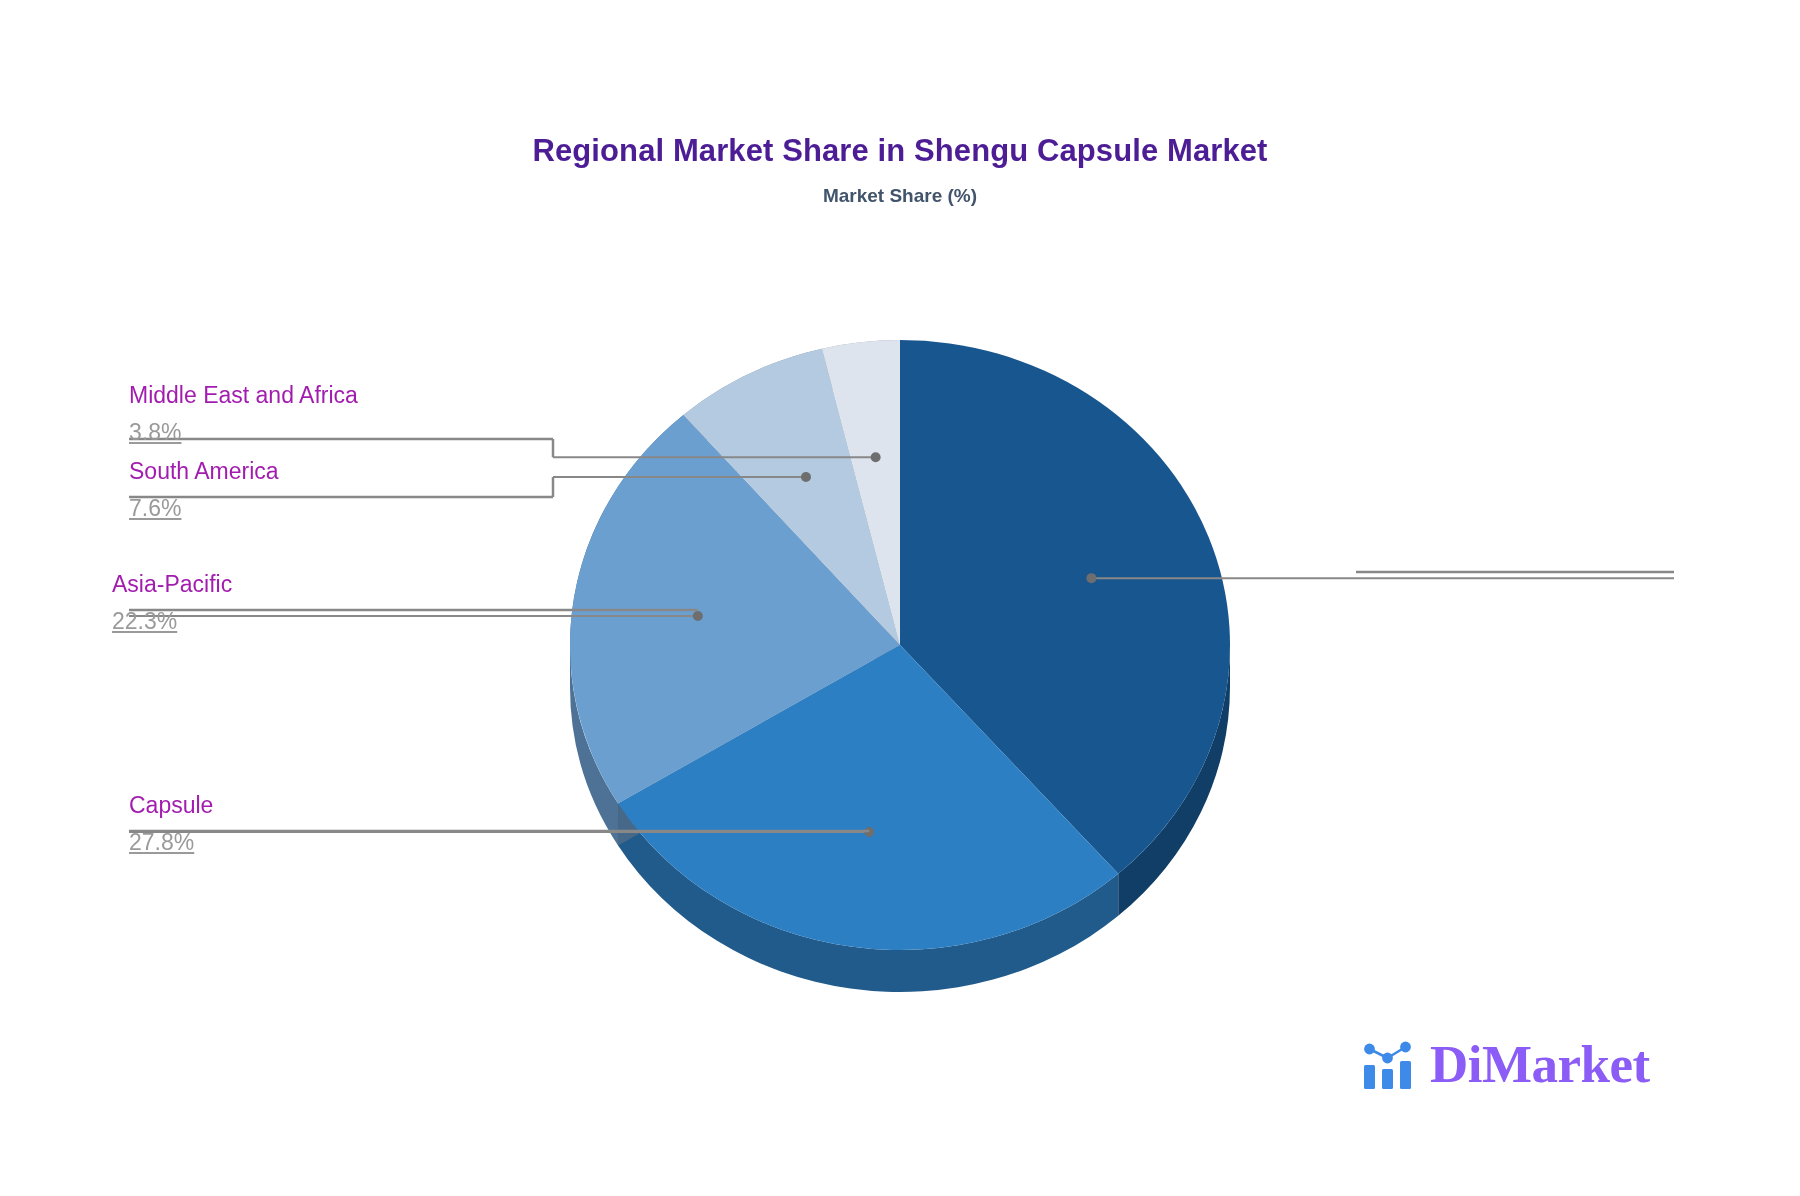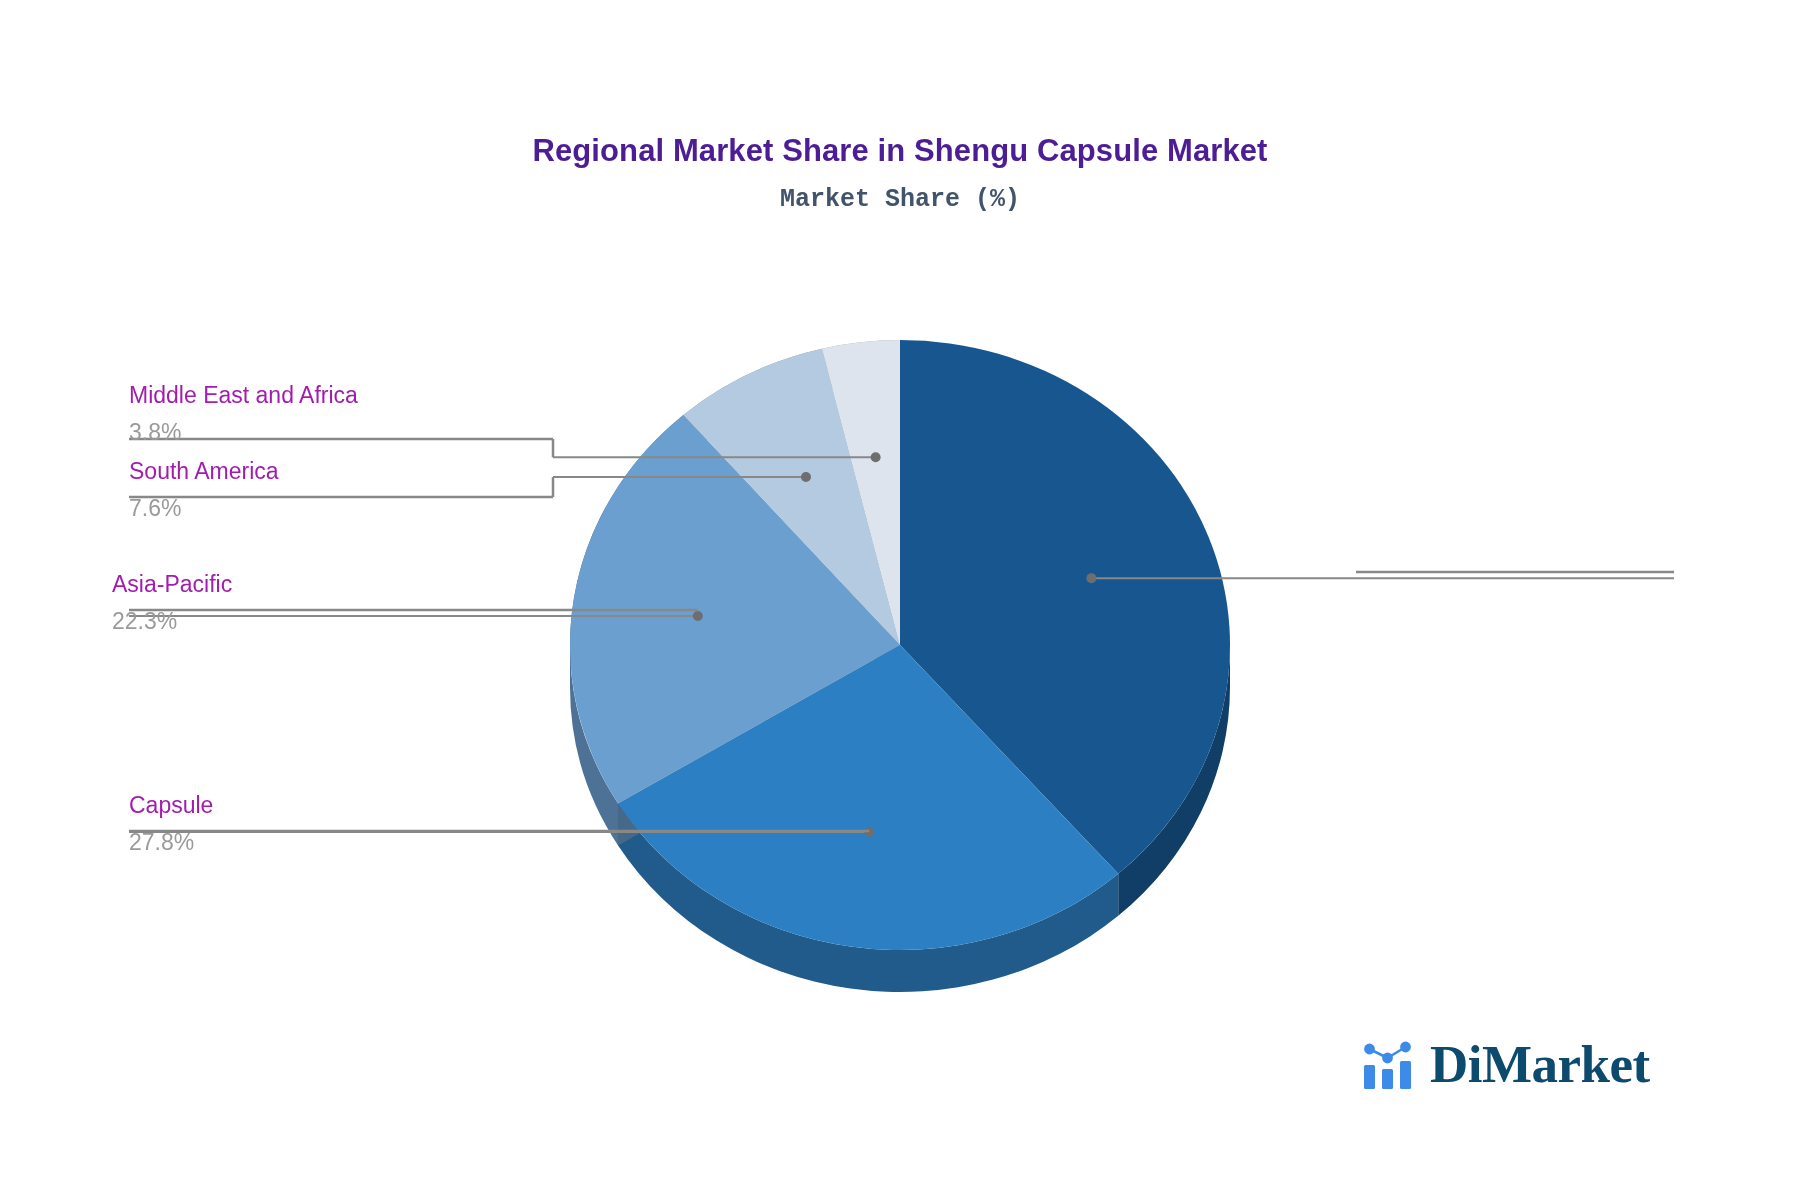--- a/index.html
+++ b/index.html
@@ -34,64 +34,65 @@
   .chart-title {
     font-size: 31px;
     font-weight: bold;
     color: #4c1d95;
     letter-spacing: 0.1px;
     line-height: 1.2;
     font-family: "Liberation Sans", sans-serif;
   }
   .chart-subtitle {
     margin-top: 16px;
-    font-size: 25px;
+    font-size: 19px;
     font-weight: bold;
     color: #41546b;
     line-height: 1.2;
-    font-family: Liberation Mono, monospace;
+    font-family: Liberation Sans, sans-serif;
   }
 
   
   .callout {
     position: absolute;
     font-family: "Liberation Sans", sans-serif;
   }
   .callout .cat {
     font-size: 23px;
     color: #a21caf;
     white-space: nowrap;
     line-height: 1.25;
     padding-bottom: 4px;
   }
   .callout .val {
     font-size: 23px;
     color: #9a9a9a;
     white-space: nowrap;
     line-height: 1.25;
     padding-top: 4px;
+    text-decoration: underline;
   }
   .callout.left { text-align: left; }
   .callout.right { text-align: right; }
 
   
   .logo {
     position: absolute;
     left: 1362px;
     top: 1038px;
     display: flex;
     align-items: center;
     gap: 12px;
   }
   .logo-mark { display: block; }
   .logo-text {
     font-family: "Liberation Serif", serif;
     font-size: 53px;
     font-weight: bold;
-    color: #0c4a6e;
+    color: #8b5cf6;
     letter-spacing: -0.5px;
     line-height: 1;
   }
 </style>
 </head>
 <body>
 
 <svg id="canvas" viewBox="0 0 1800 1196">
   <defs>
     <clipPath id="clip-below-top">

